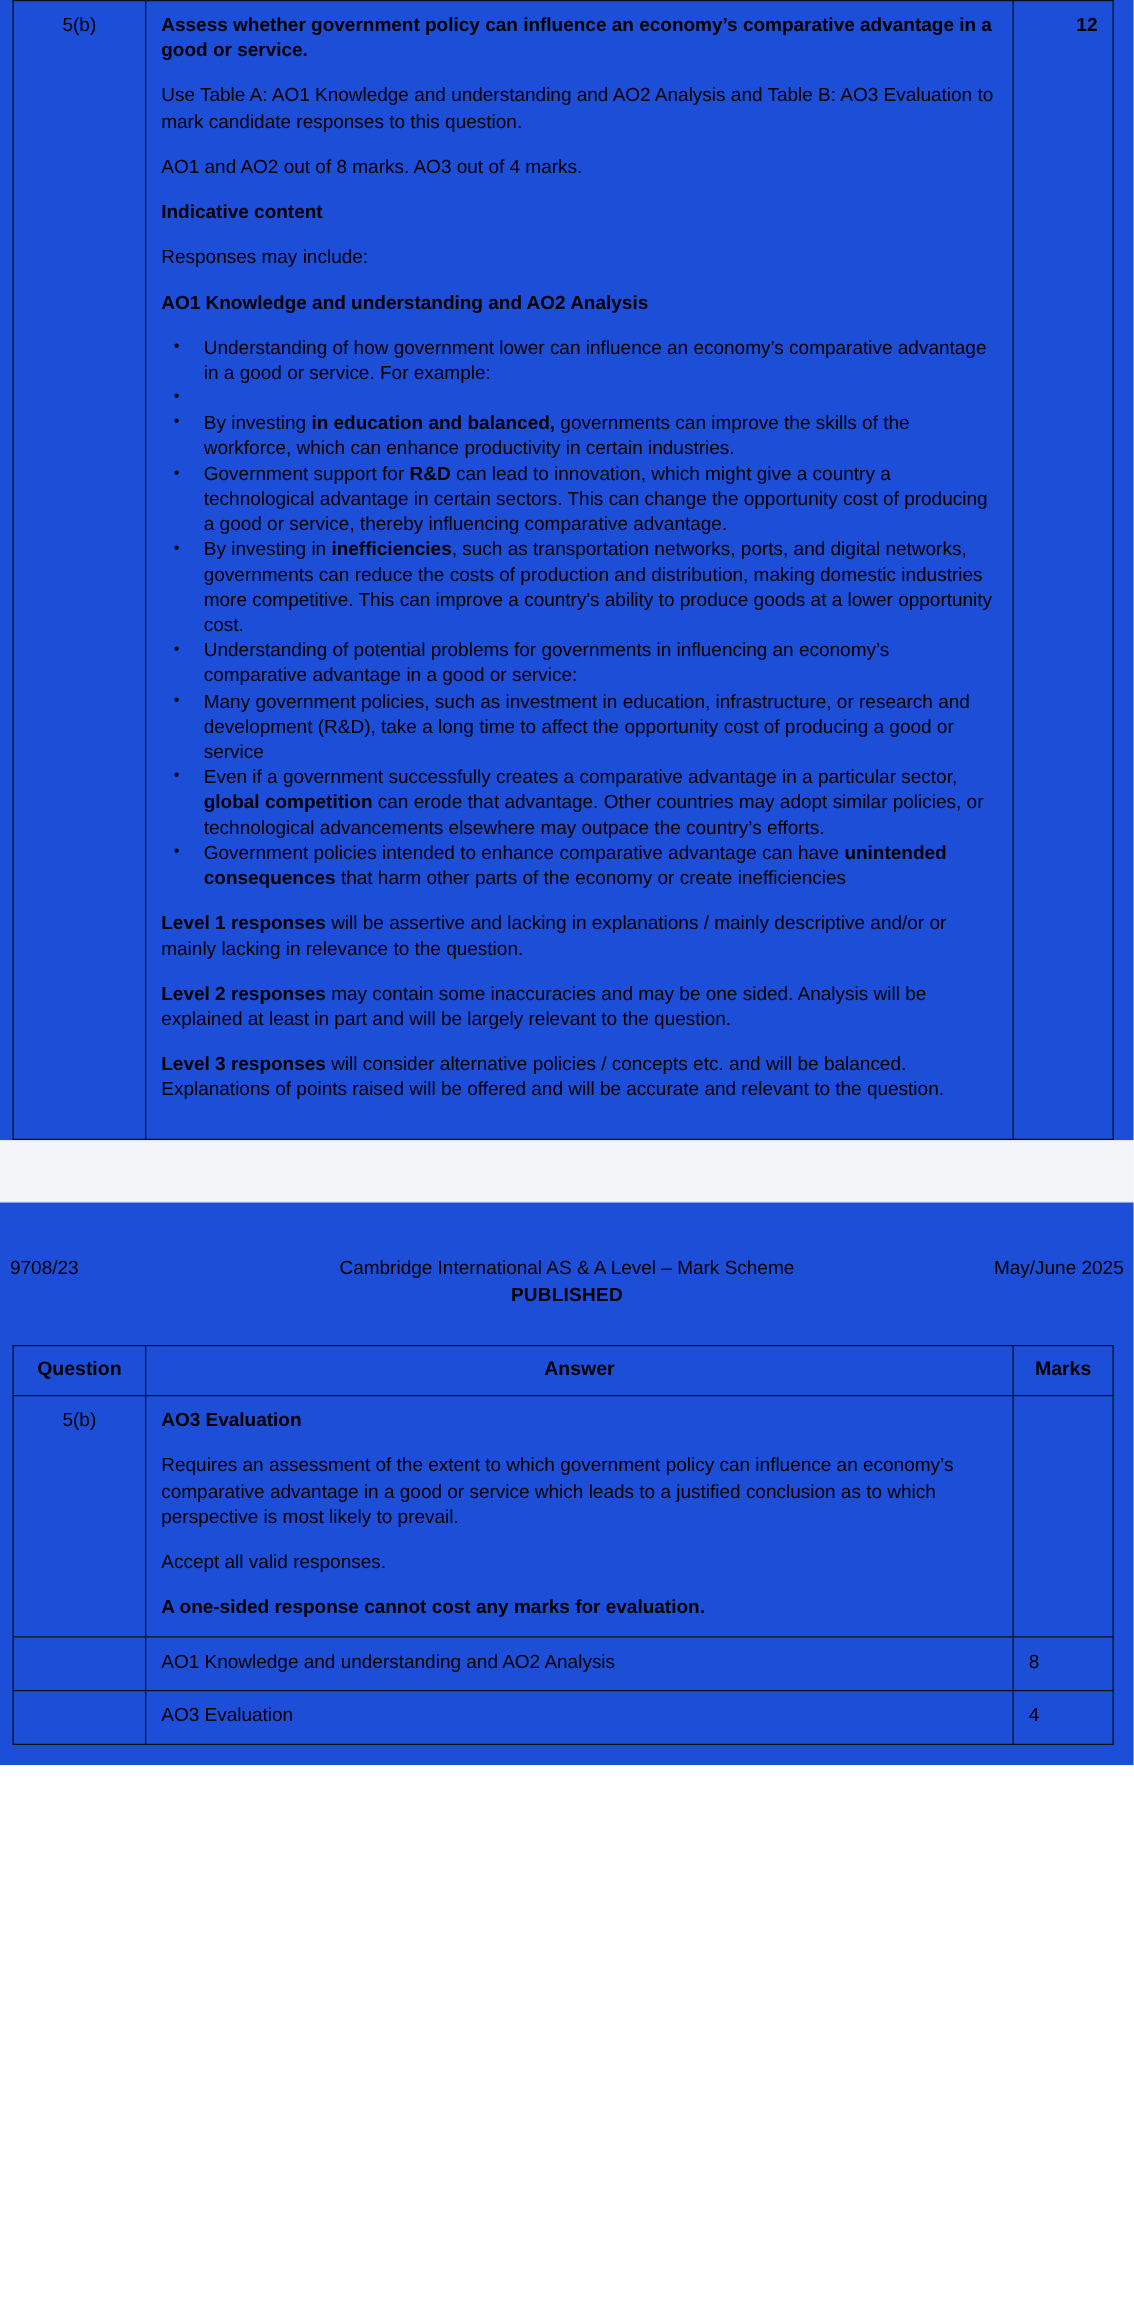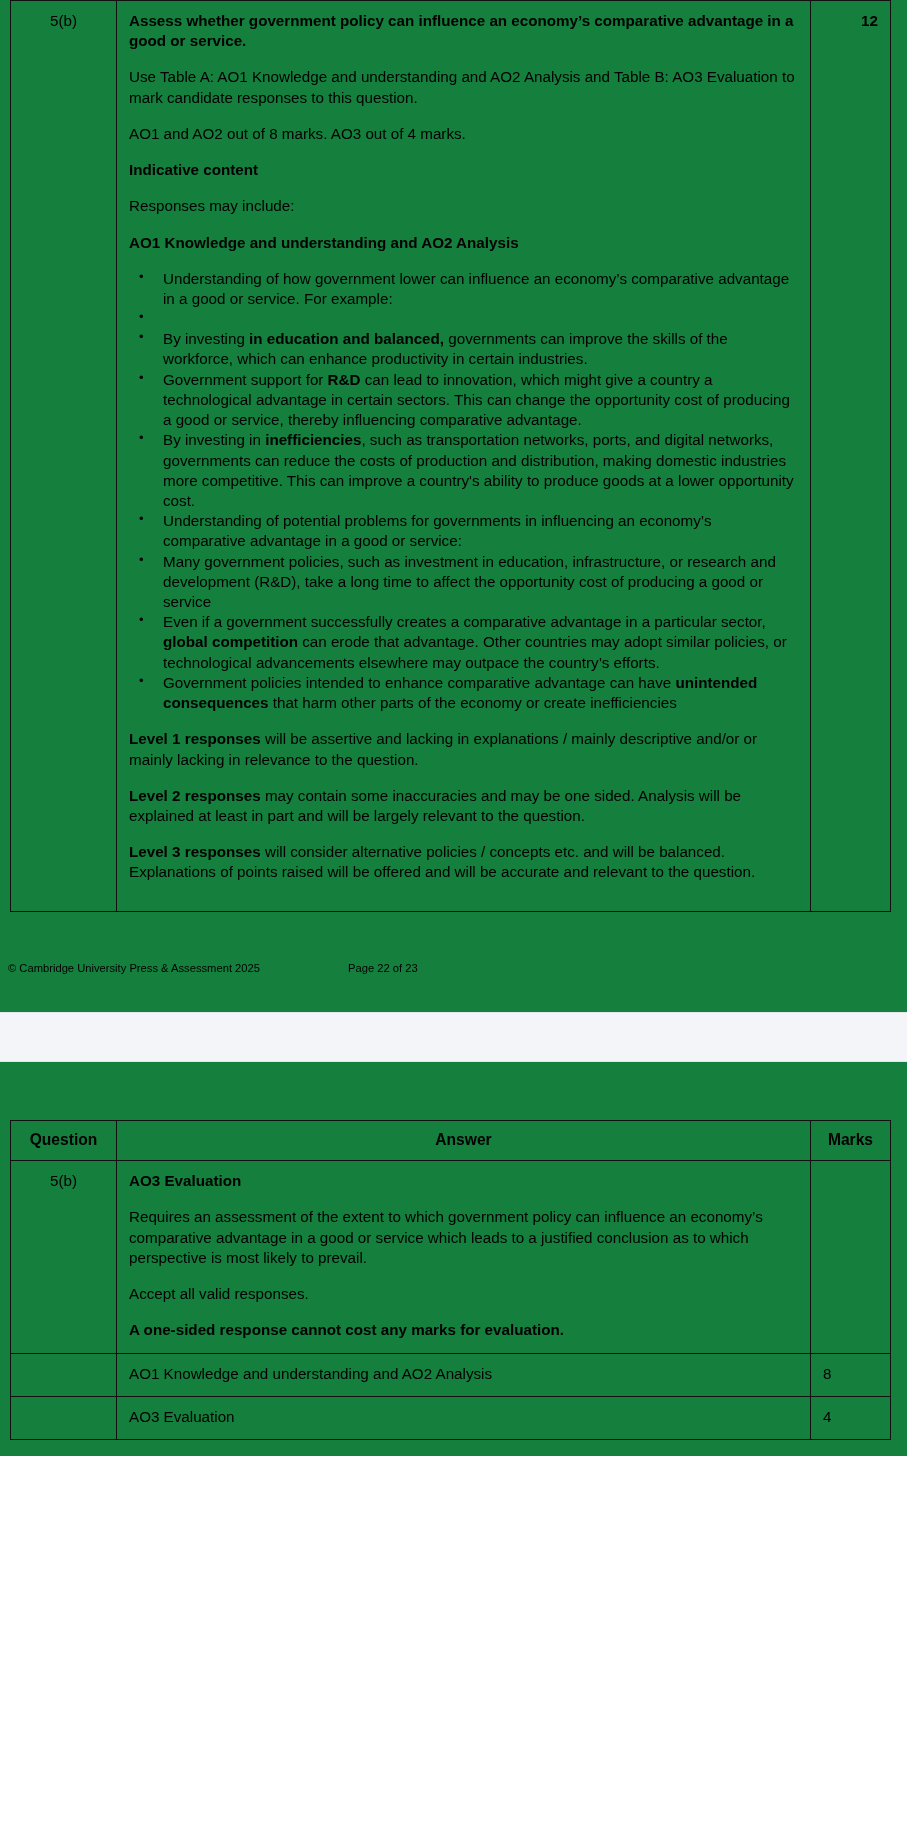--- a/index.html
+++ b/index.html
@@ -9,21 +9,21 @@
   }
   body {
     width: 907px;
     font-family: "Liberation Sans", sans-serif;
     color: #000000;
     -webkit-font-smoothing: antialiased;
   }
 
   .page {
     position: relative;
-    background: #15803d;
+    background: #1d4ed8;
     width: 907px;
     box-sizing: border-box;
   }
 
   
   .page-one {
     padding: 0 0 0 0;
   }
 
   table.marks-table {
@@ -234,30 +234,32 @@
               <p class="para"><b>Level 3 responses</b><span> will consider alternative policies / concepts etc. and will be balanced. Explanations of points raised will be offered and will be accurate and relevant to the question.</span></p>
             </div>
 
         </td>
 
         <td class="m-cell">12</td>
       </tr>
     </tbody>
   </table>
 
-  <div class="page-footer">
-    <span class="copyright">© Cambridge University Press &amp; Assessment 2025</span>
-    <span class="pagenum">Page 22 of 23</span>
+</div>
+
+<div class="page-gap"></div>
+
+<div class="page page-two">
+
+  <div class="doc-header">
+    <span class="syllabus">9708/23</span>
+    <span class="center-title">Cambridge International AS &amp; A Level – Mark Scheme</span>
+    <span class="published">PUBLISHED</span>
+    <span class="session">May/June 2025</span>
   </div>
-</div>
-
-<div class="page-gap"></div>
-
-<div class="page page-two">
-
 
   <div class="table-wrap-two">
     <table class="marks-table">
       <colgroup>
         <col class="c-question">
         <col class="c-answer">
         <col class="c-marks">
       </colgroup>
       <thead>
         <tr>

